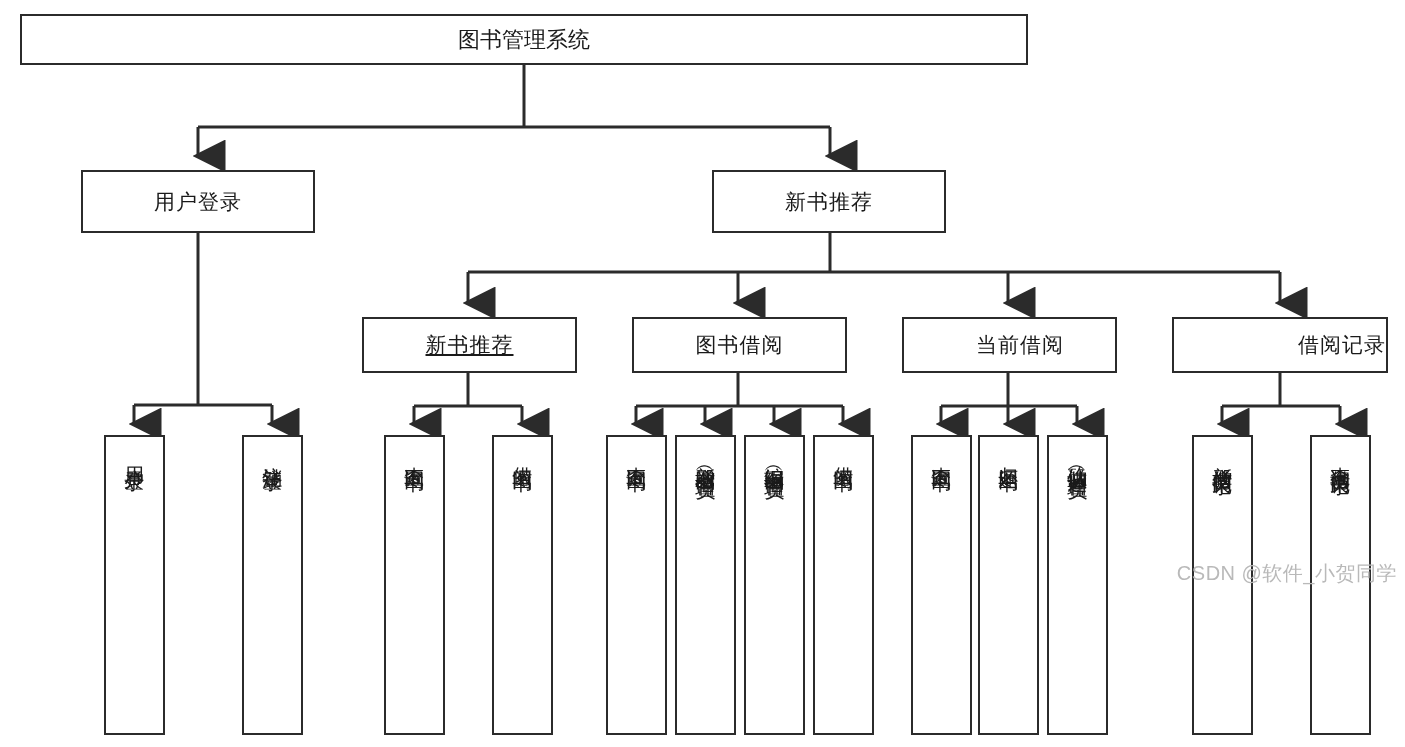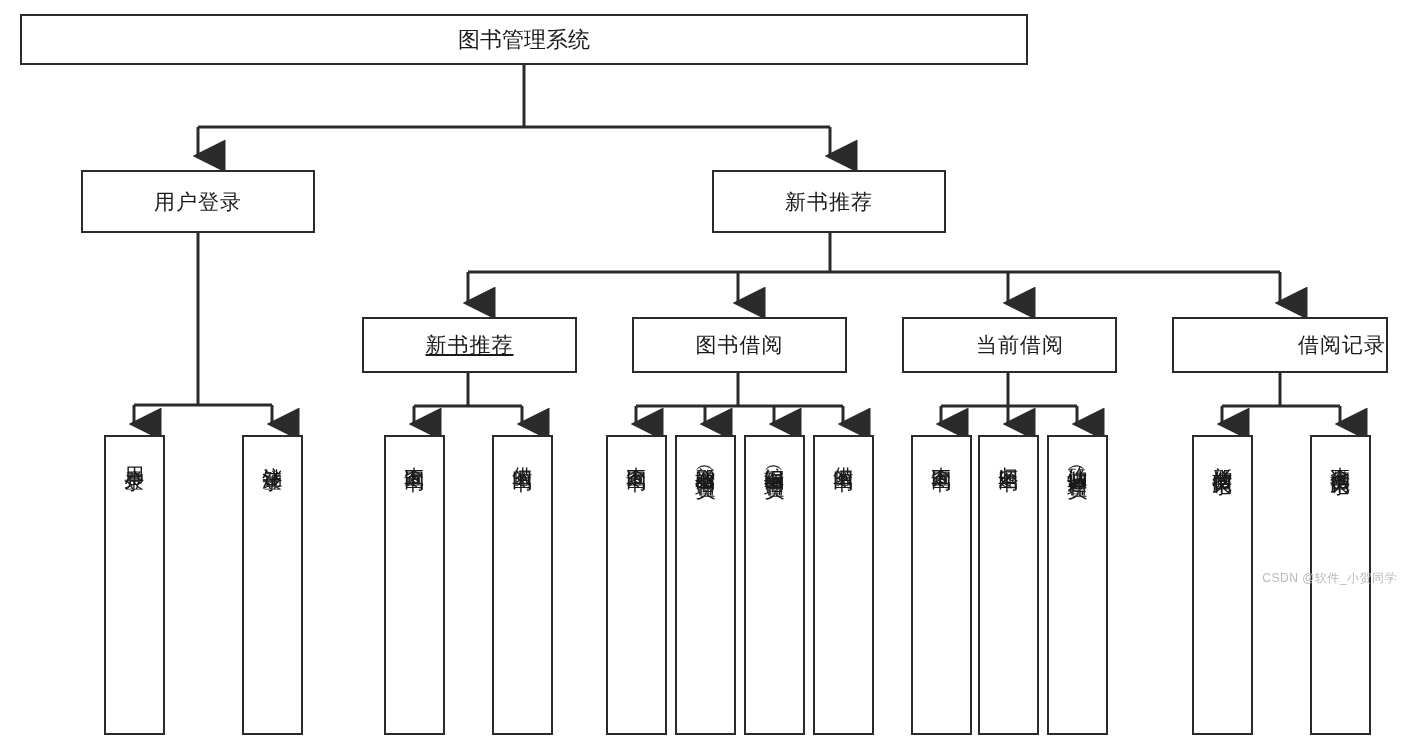--- a/index.html
+++ b/index.html
@@ -7,21 +7,21 @@
   #stage{position:relative;width:1405px;height:593px;background:#fff;border-radius:10px;}
   svg#wires{position:absolute;left:0;top:0;width:1405px;height:747px;}
   .node{position:absolute;box-sizing:border-box;background:#ffffff;border:2px solid #2b2b2b;
         display:flex;align-items:center;justify-content:center;color:#1a1a1a;}
   .node.h{font-size:21px;letter-spacing:1px;}
   .node.root{font-size:22px;}
   .leaf{position:absolute;box-sizing:border-box;background:#ffffff;border:2px solid #2b2b2b;
         display:flex;align-items:flex-start;justify-content:center;color:#1a1a1a;}
   .leaf .vtext{writing-mode:vertical-rl;text-orientation:upright;font-size:20px;
         line-height:1.12;letter-spacing:2px;padding-top:14px;white-space:nowrap;}
-  .watermark{position:absolute;right:8px;bottom:6px;font-size:12px;color:#b9b9b9;
+  .watermark{position:absolute;right:8px;bottom:6px;font-size:20px;color:#b9b9b9;
         letter-spacing:0.5px;white-space:nowrap;}
 </style>
 </head>
 <body>
 
 <div id="stage">
 
   <svg id="wires" viewBox="0 0 1405 747">
     <defs>
       <marker id="arrow" viewBox="0 0 12 12" refX="6" refY="10" markerWidth="11" markerHeight="11" orient="auto-start-reverse">

